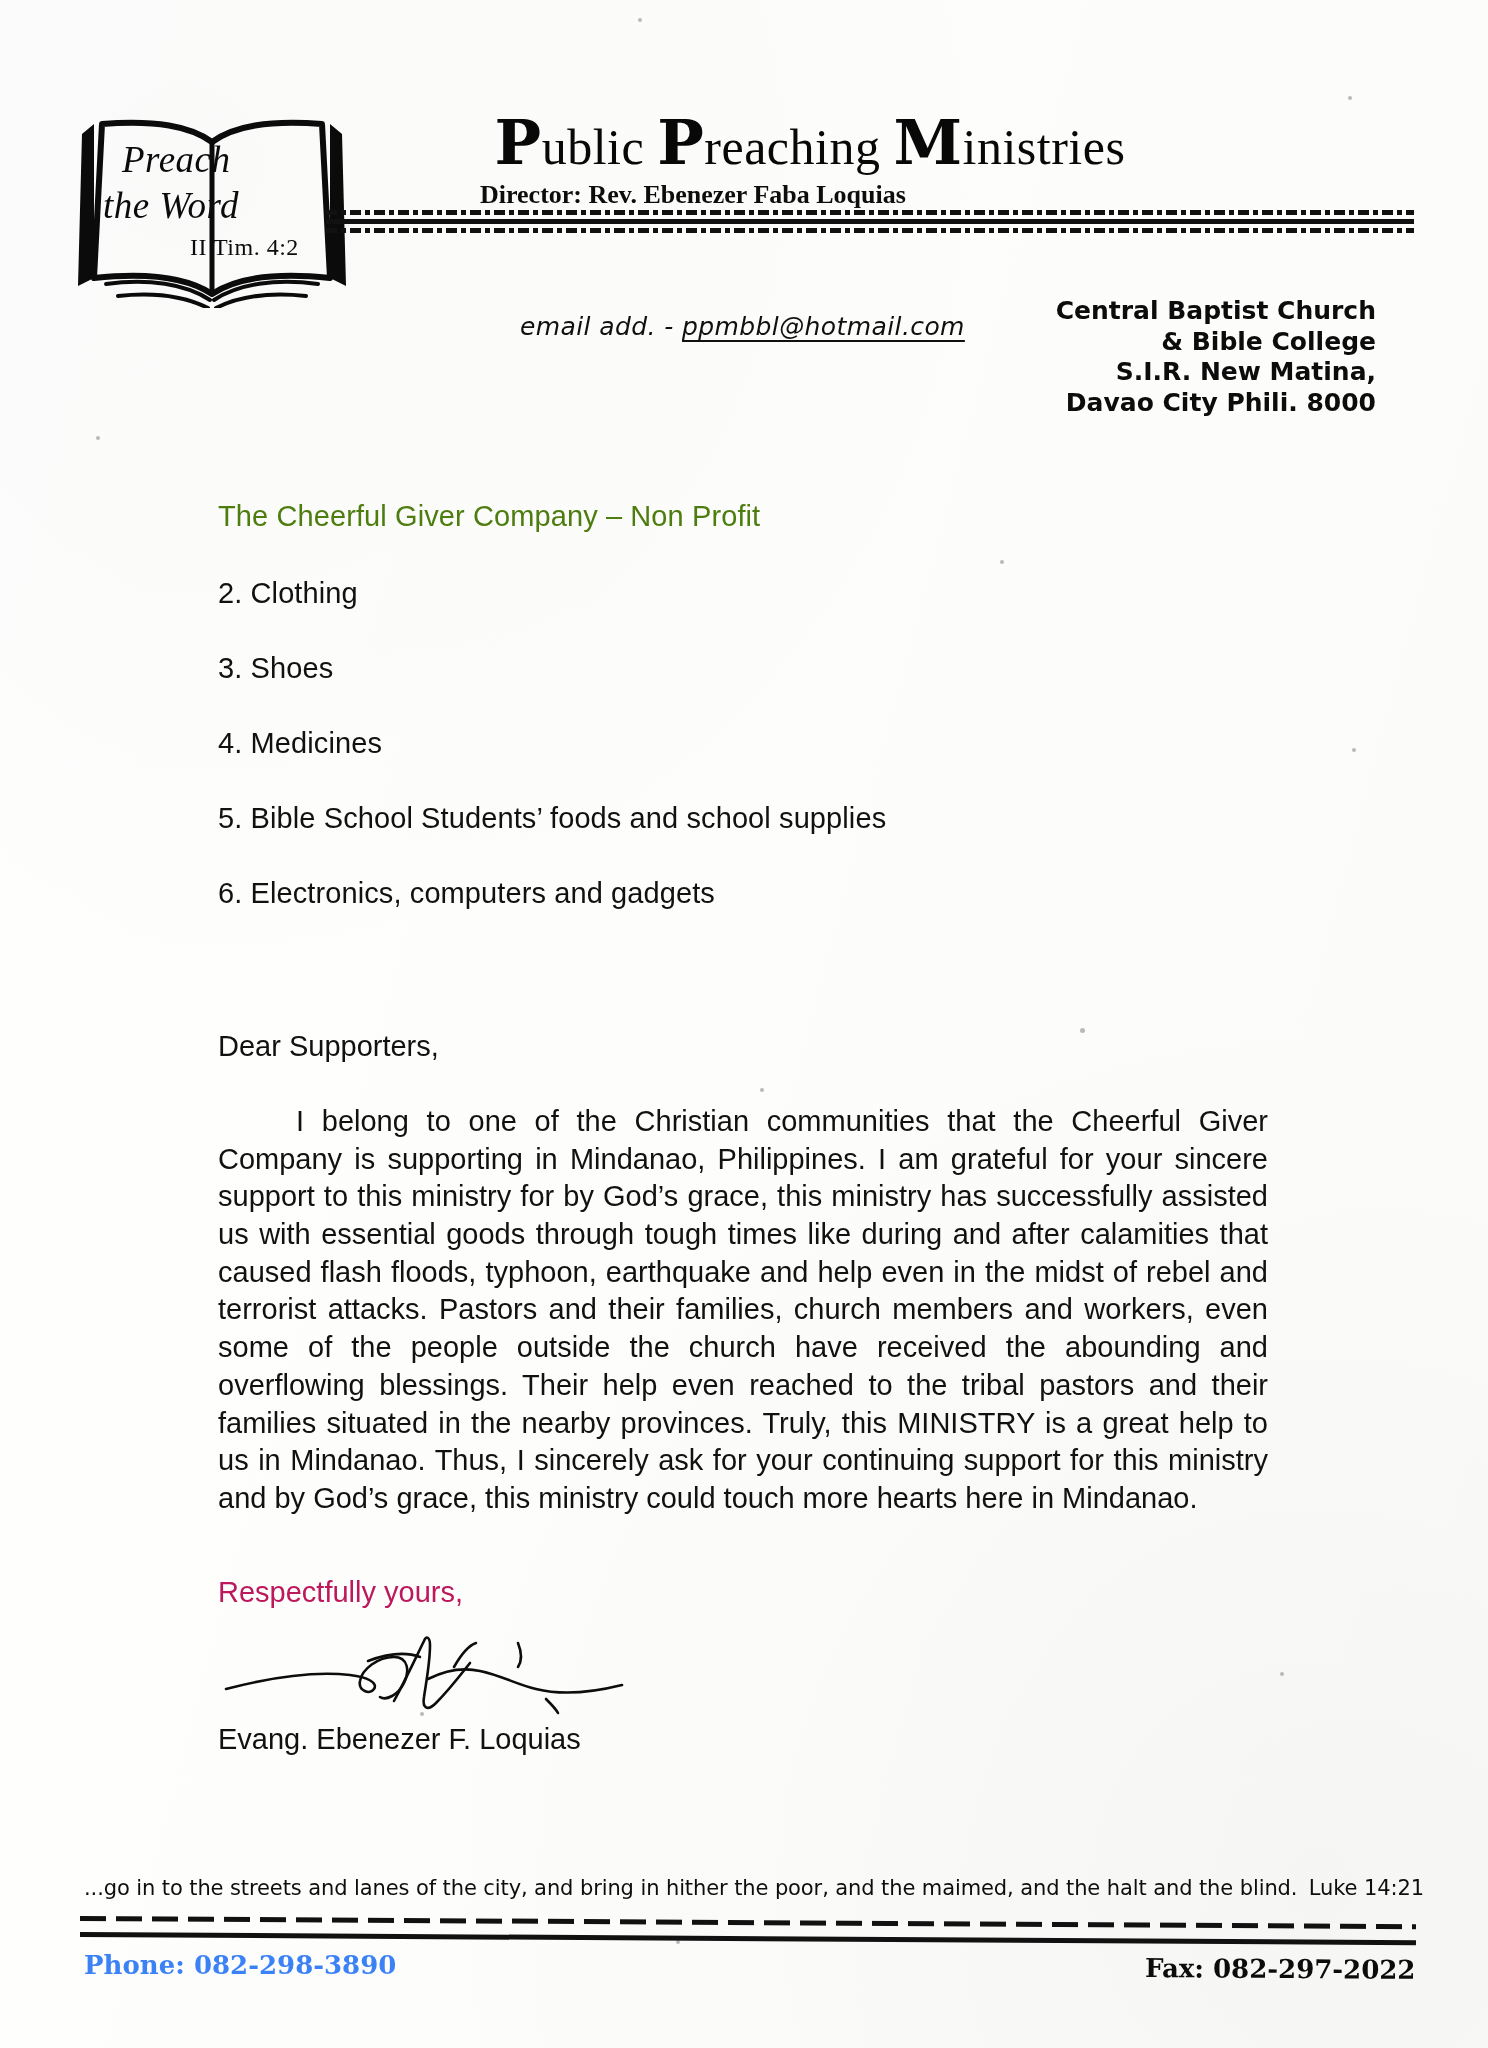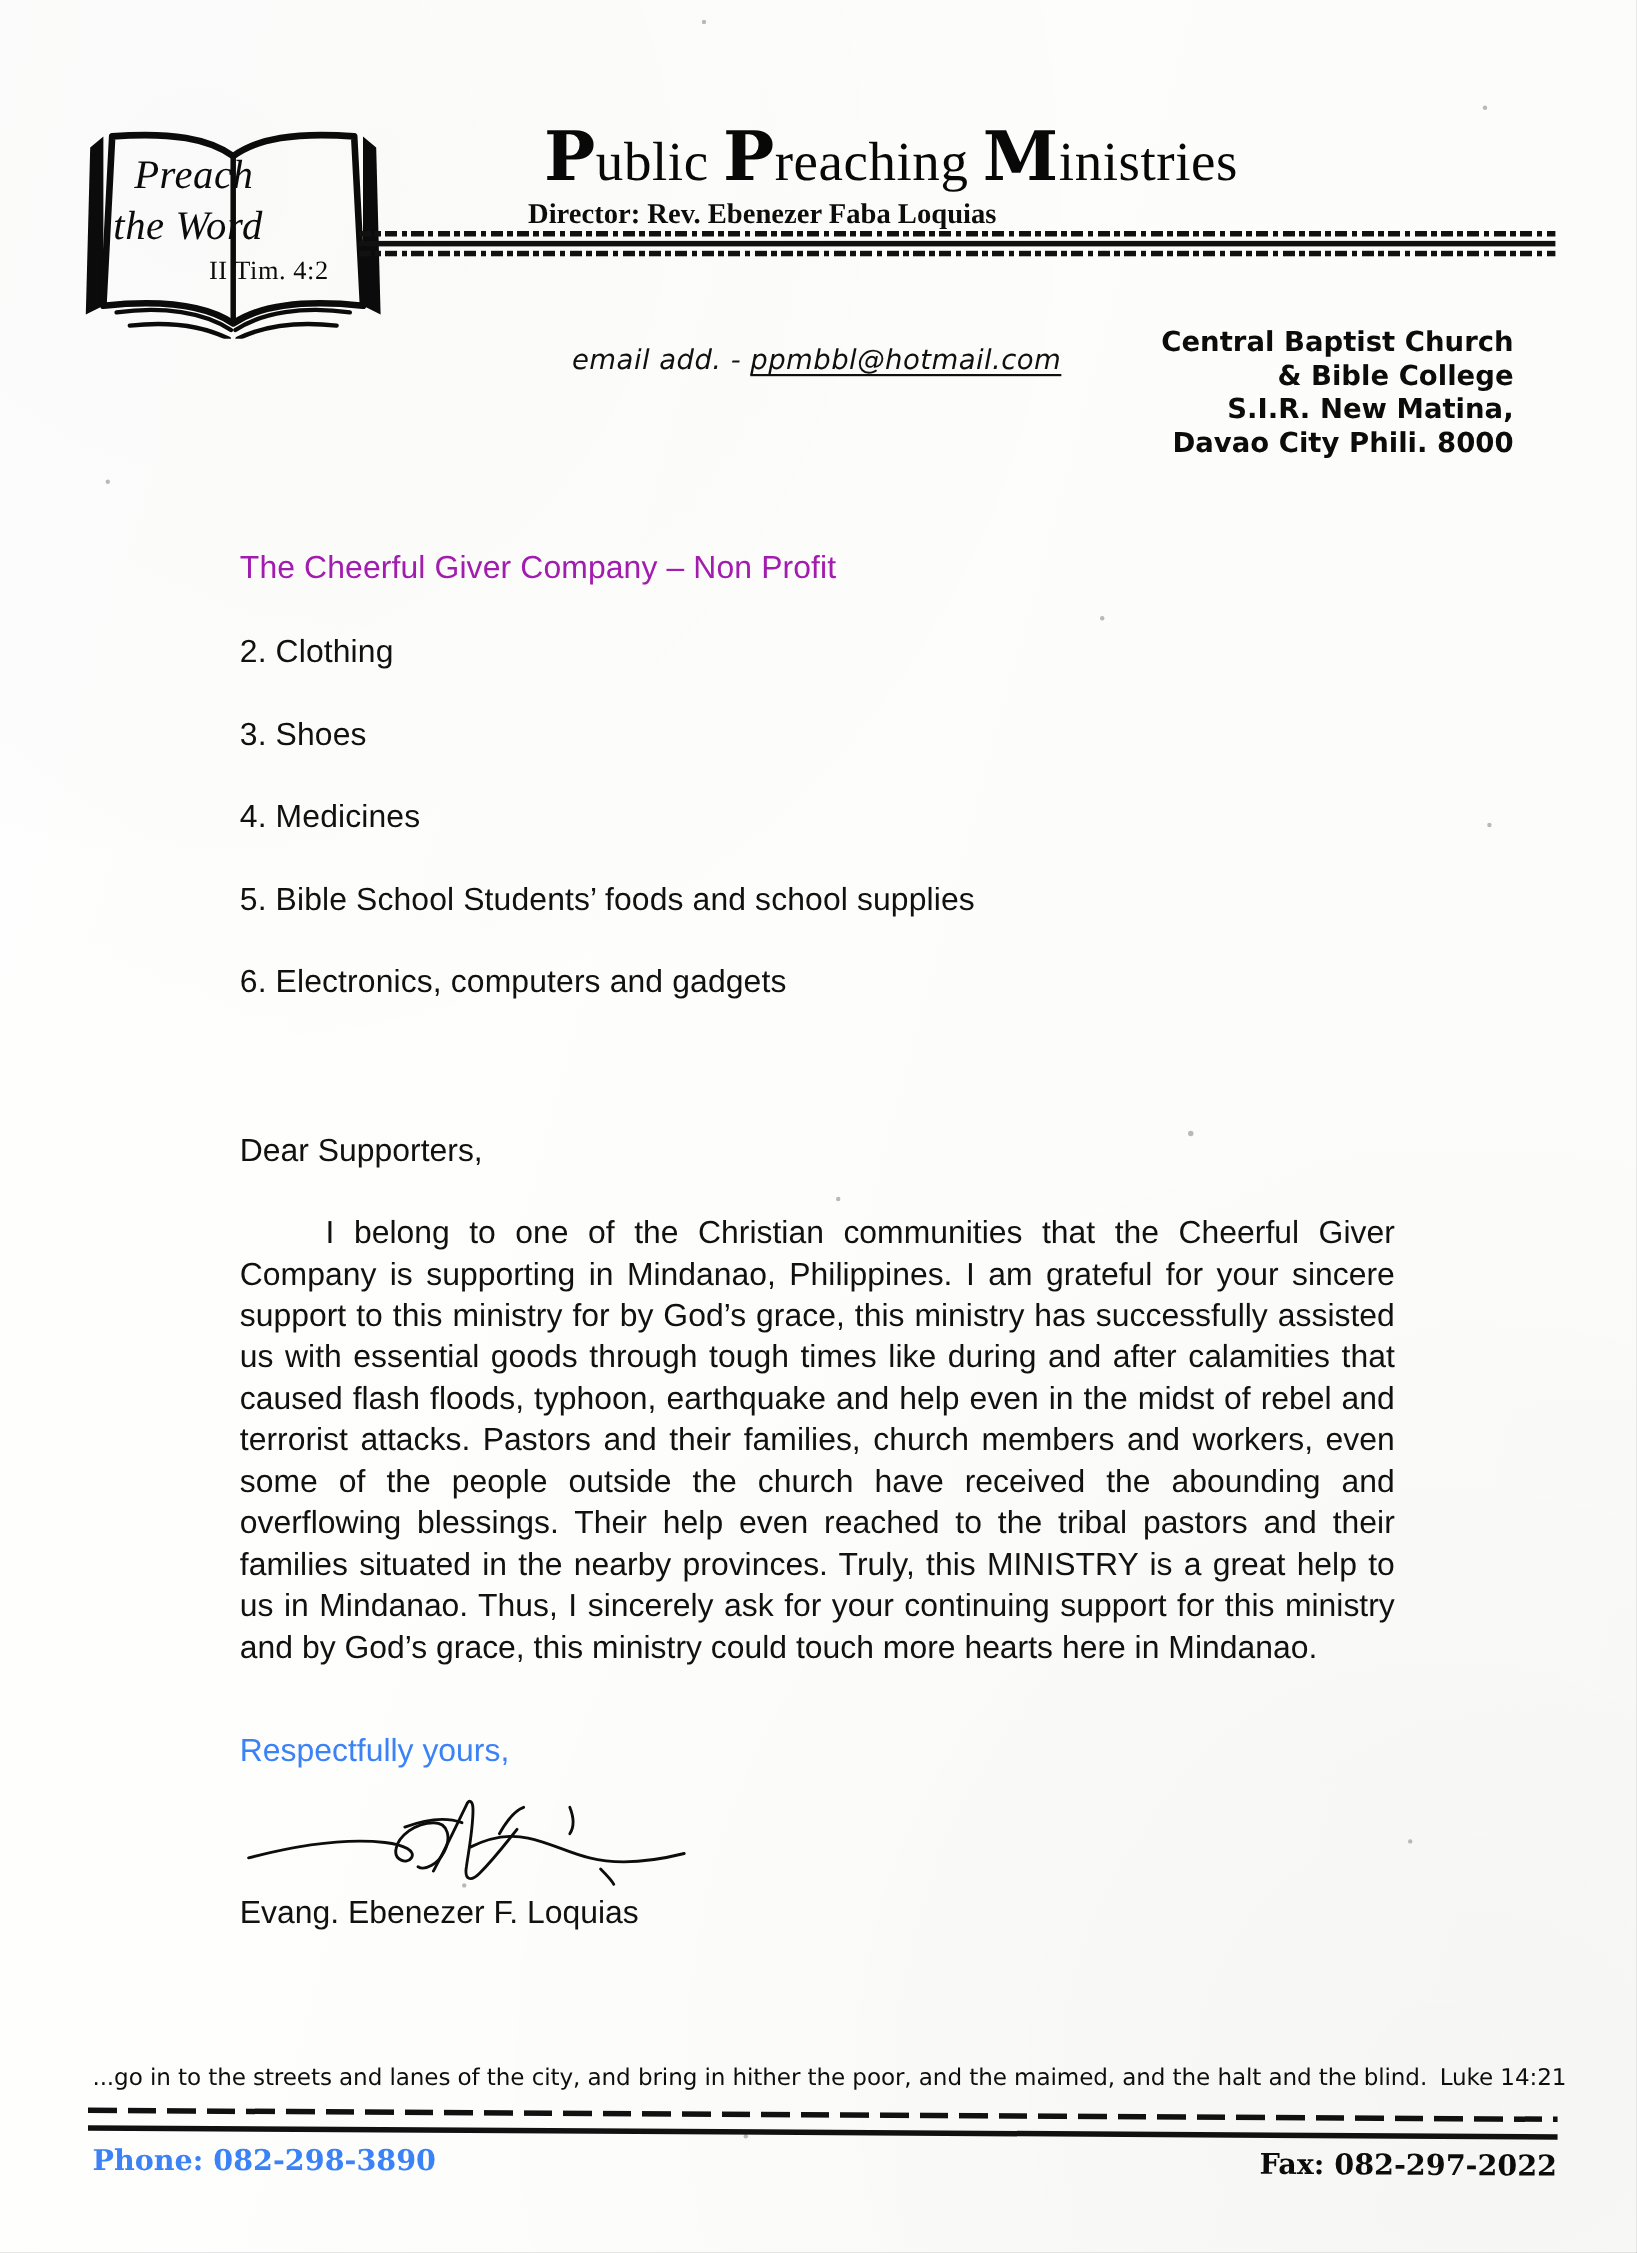--- a/index.html
+++ b/index.html
@@ -151,21 +151,21 @@
   
   .body-area {
     position: absolute;
     left: 218px;
     top: 500px;
     width: 1060px;
   }
   .list-heading {
     font-size: 29px;
     font-weight: 400;
-    color: #a21caf;
+    color: #4d7c0f;
     margin: 0 0 44px 0;
     letter-spacing: 0.1px;
   }
   .list-item {
     font-size: 29px;
     color: #111;
     margin: 0 0 42px 0;
     letter-spacing: 0.1px;
   }
   .salutation {
@@ -177,21 +177,21 @@
     font-size: 29px;
     color: #111;
     line-height: 1.30;
     text-align: justify;
     text-indent: 78px;
     margin: 40px 0 0 0;
     width: 1050px;
   }
   .closing {
     font-size: 29px;
-    color: #3b82f6;
+    color: #be185d;
     margin: 58px 0 0 0;
   }
   .signature {
     position: relative;
     height: 96px;
     margin-top: 18px;
     width: 420px;
   }
   .signature svg { display: block; }
   .sign-name {

